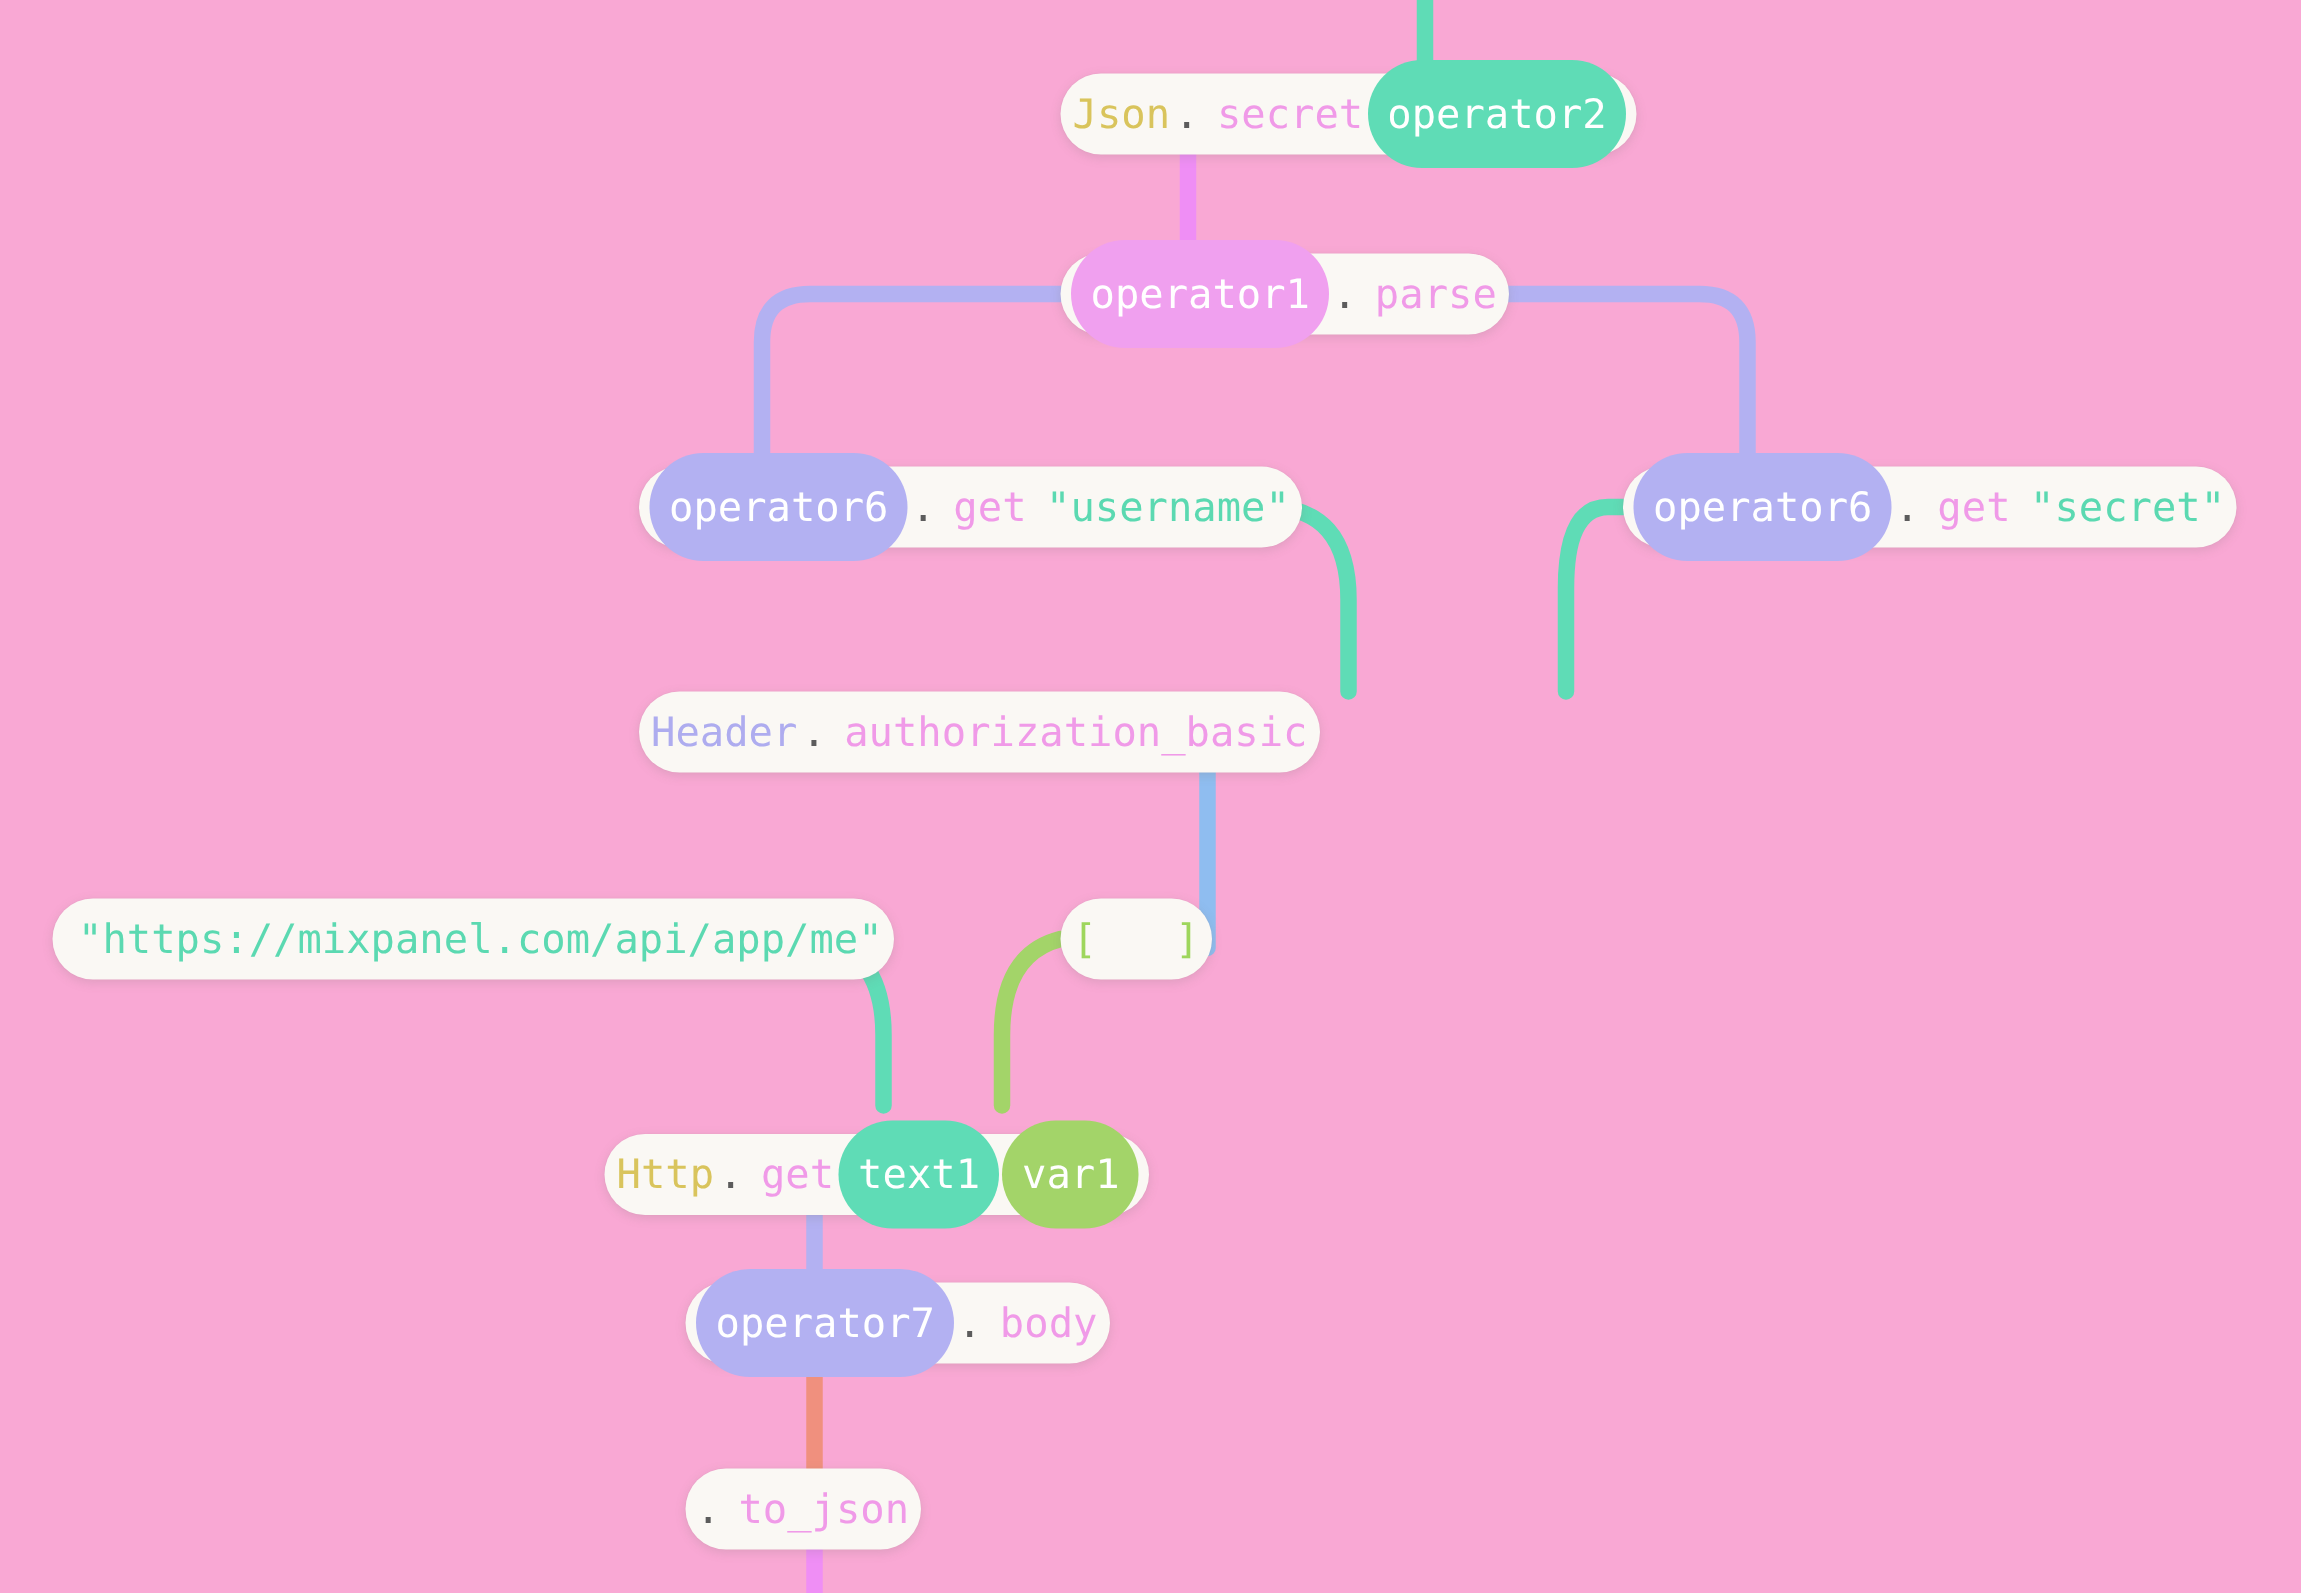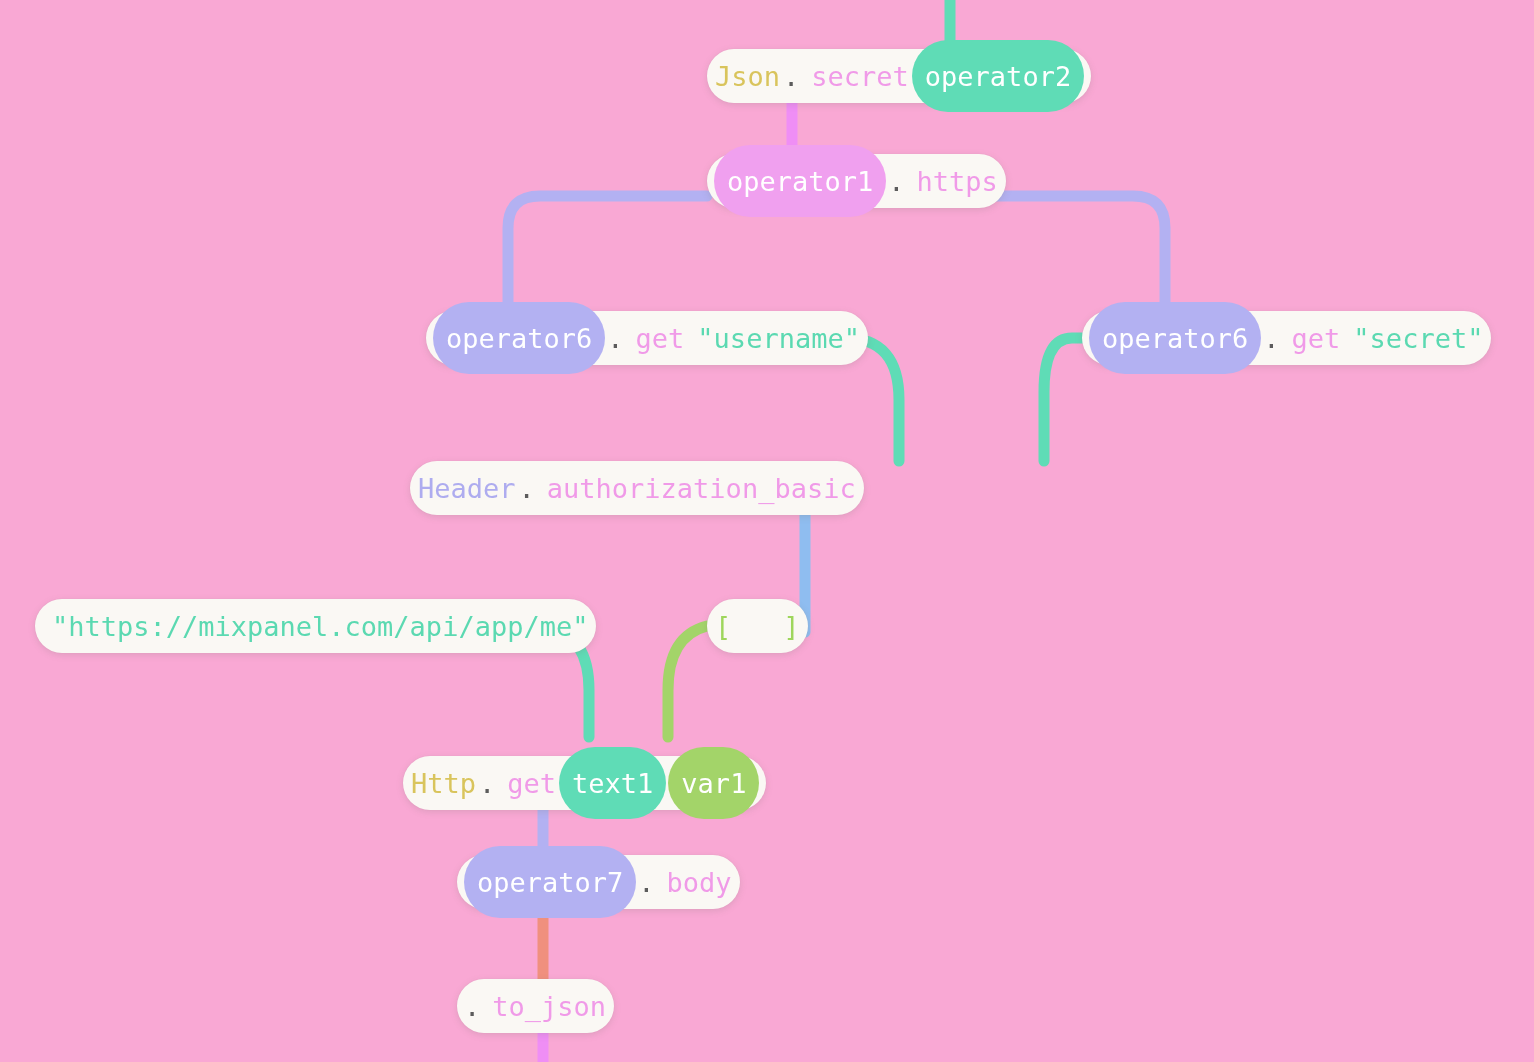--- a/index.html
+++ b/index.html
@@ -87,38 +87,38 @@
       <path d="M 543,791 L 543,855" fill="none" stroke="#b3b1f2" stroke-width="11" stroke-linecap="round"></path>
       <path d="M 543,909 L 543,979" fill="none" stroke="#f0907e" stroke-width="11" stroke-linecap="round"></path>
       <path d="M 543,1033 L 543,1070" fill="none" stroke="#ef8ef5" stroke-width="11" stroke-linecap="round"></path>
     </svg>
 <div class="node" style="left: 707px; top: 49px;">
       <span class="tok t-type">Json</span>
       <span class="tok t-dot">.</span>
       <span class="tok t-method gap-l">secret</span>
       <span class="pill p-teal">operator2</span>
     </div>
-    <div class="node" style="left: 707px; top: 154px;">
+    <div class="node" style="left: 707px; top: 169px;">
       <span class="pill p-pink">operator1</span>
       <span class="tok t-dot">.</span>
-      <span class="tok t-method gap-l">https</span>
+      <span class="tok t-method gap-l">parse</span>
     </div>
     <div class="node" style="left: 426px; top: 311px;">
       <span class="pill p-purple">operator6</span>
       <span class="tok t-dot">.</span>
       <span class="tok t-method gap-l">get</span>
       <span class="tok t-str gap-l">"username"</span>
     </div>
     <div class="node" style="left: 1082px; top: 311px;">
       <span class="pill p-purple">operator6</span>
       <span class="tok t-dot">.</span>
       <span class="tok t-method gap-l">get</span>
       <span class="tok t-str gap-l">"secret"</span>
     </div>
-    <div class="node" style="left: 410px; top: 461px; justify-content: center;">
+    <div class="node" style="left: 426px; top: 461px; justify-content: center;">
       <span class="tok t-header">Header</span>
       <span class="tok t-dot">.</span>
       <span class="tok t-method gap-l">authorization_basic</span>
     </div>
     <div class="node" style="left: 35px; top: 599px;">
       <span class="tok t-str gap-l">"https://mixpanel.com/api/app/me"</span>
     </div>
     <div class="node" style="left: 707px; top: 599px;">
       <span class="tok t-bracket">[</span>
       <span class="slot"></span>

